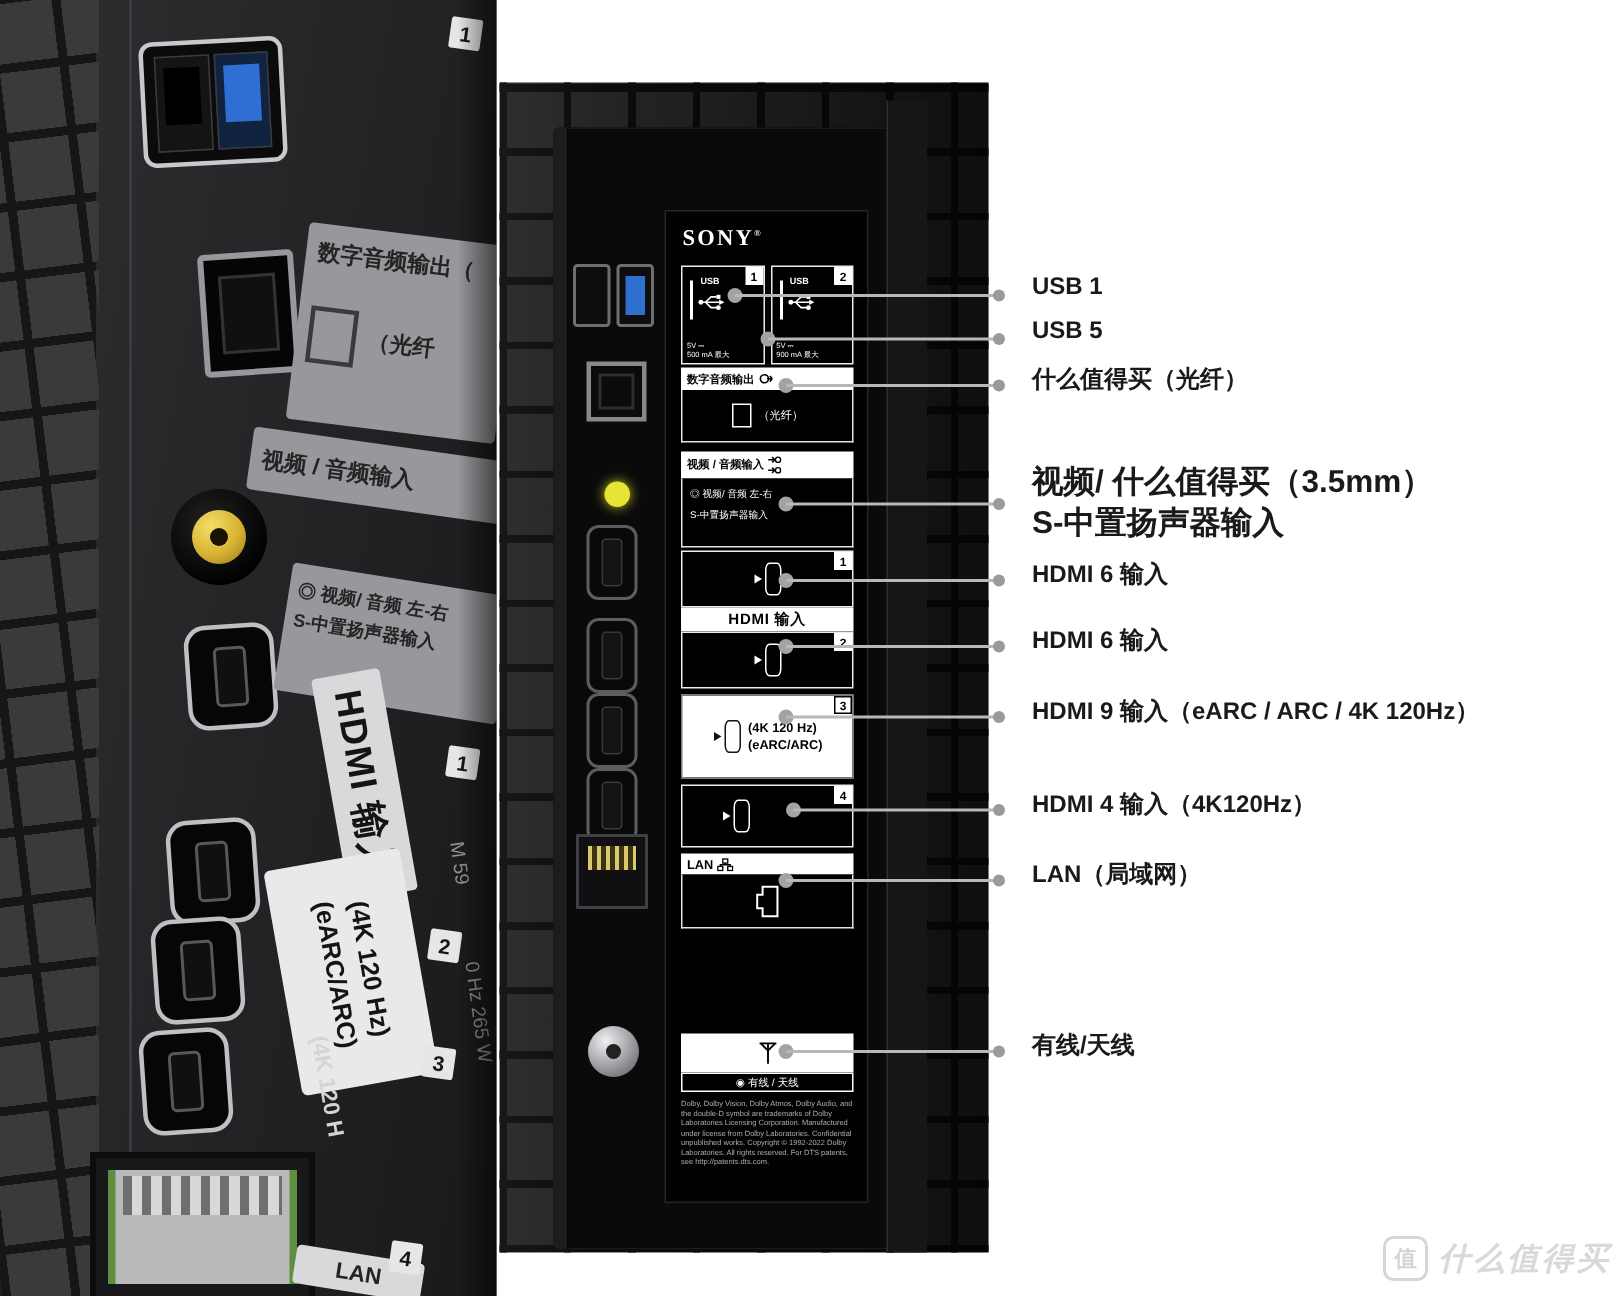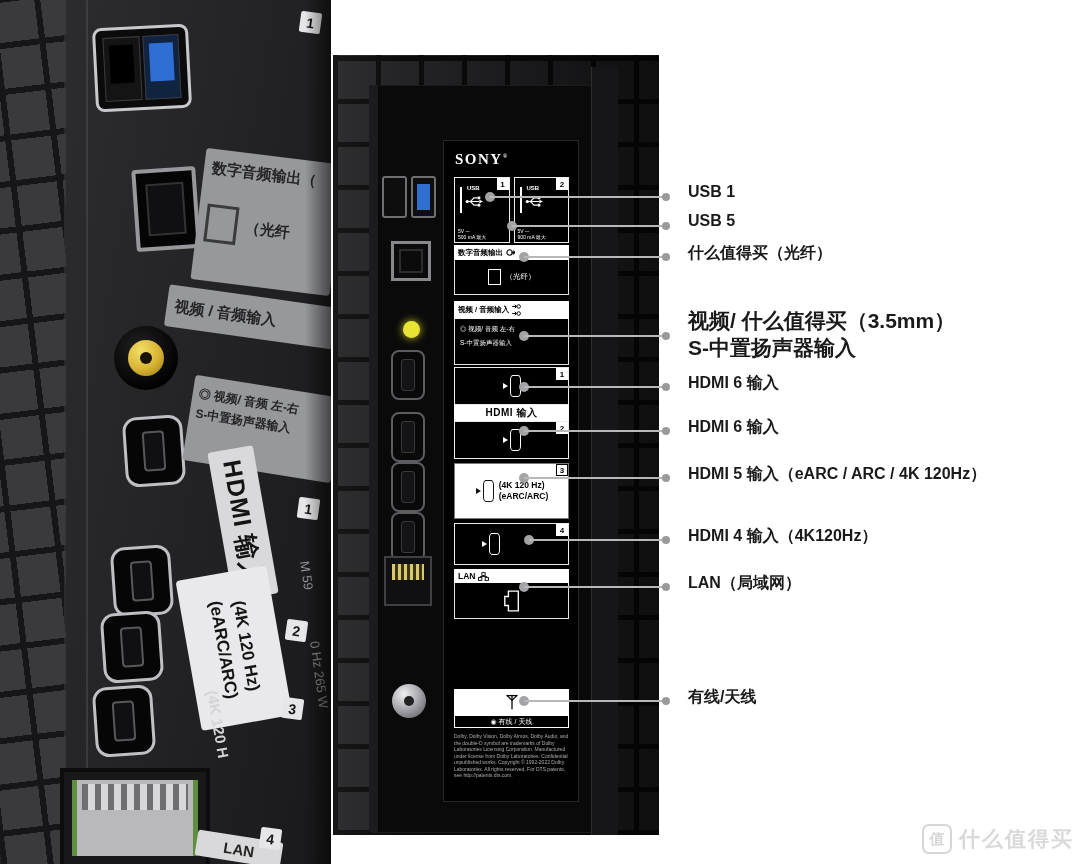--- a/index.html
+++ b/index.html
@@ -167,21 +167,21 @@
   .c5{left:524px;top:430px;}
   .c6{left:524px;top:477px;}
   .c7{left:529px;top:539px;}.c7 .line{width:137px;}.c7 .dotB{left:133px;}.c7 .lbl{left:159px;}
   .c8{left:524px;top:586px;}
   .c9{left:524px;top:700px;}
 
   
   .wm{position:absolute;left:922px;top:824px;display:flex;align-items:center;gap:7px;}
   .wm-badge{width:26px;height:26px;border:2.5px solid #d6d6d6;border-radius:7px;color:#d6d6d6;
     font-size:15px;font-weight:bold;display:flex;align-items:center;justify-content:center;}
-  .wm-text{font-size:21px;color:#d9d9d9;font-weight:600;letter-spacing:2px;}
+  .wm-text{font-size:21px;color:#d9d9d9;font-weight:600;letter-spacing:2px;font-style:italic;}
   svg{display:block;}
 </style>
 </head>
 <body>
 
 <div id="stage">
 
   <div class="photo">
     <div class="photo-tiles"></div>
     <div class="photo-body"></div>
@@ -472,21 +472,21 @@
   <div class="co c5">
     <span class="dotA"></span>
     <span class="line"></span>
     <span class="dotB"></span>
     <span class="lbl">HDMI 6 输入</span>
   </div>
   <div class="co c6">
     <span class="dotA"></span>
     <span class="line"></span>
     <span class="dotB"></span>
-    <span class="lbl">HDMI 5 输入（eARC / ARC / 4K 120Hz）</span>
+    <span class="lbl">HDMI 9 输入（eARC / ARC / 4K 120Hz）</span>
   </div>
   <div class="co c7">
     <span class="dotA"></span>
     <span class="line"></span>
     <span class="dotB"></span>
     <span class="lbl">HDMI 4 输入（4K120Hz）</span>
   </div>
   <div class="co c8">
     <span class="dotA"></span>
     <span class="line"></span>

